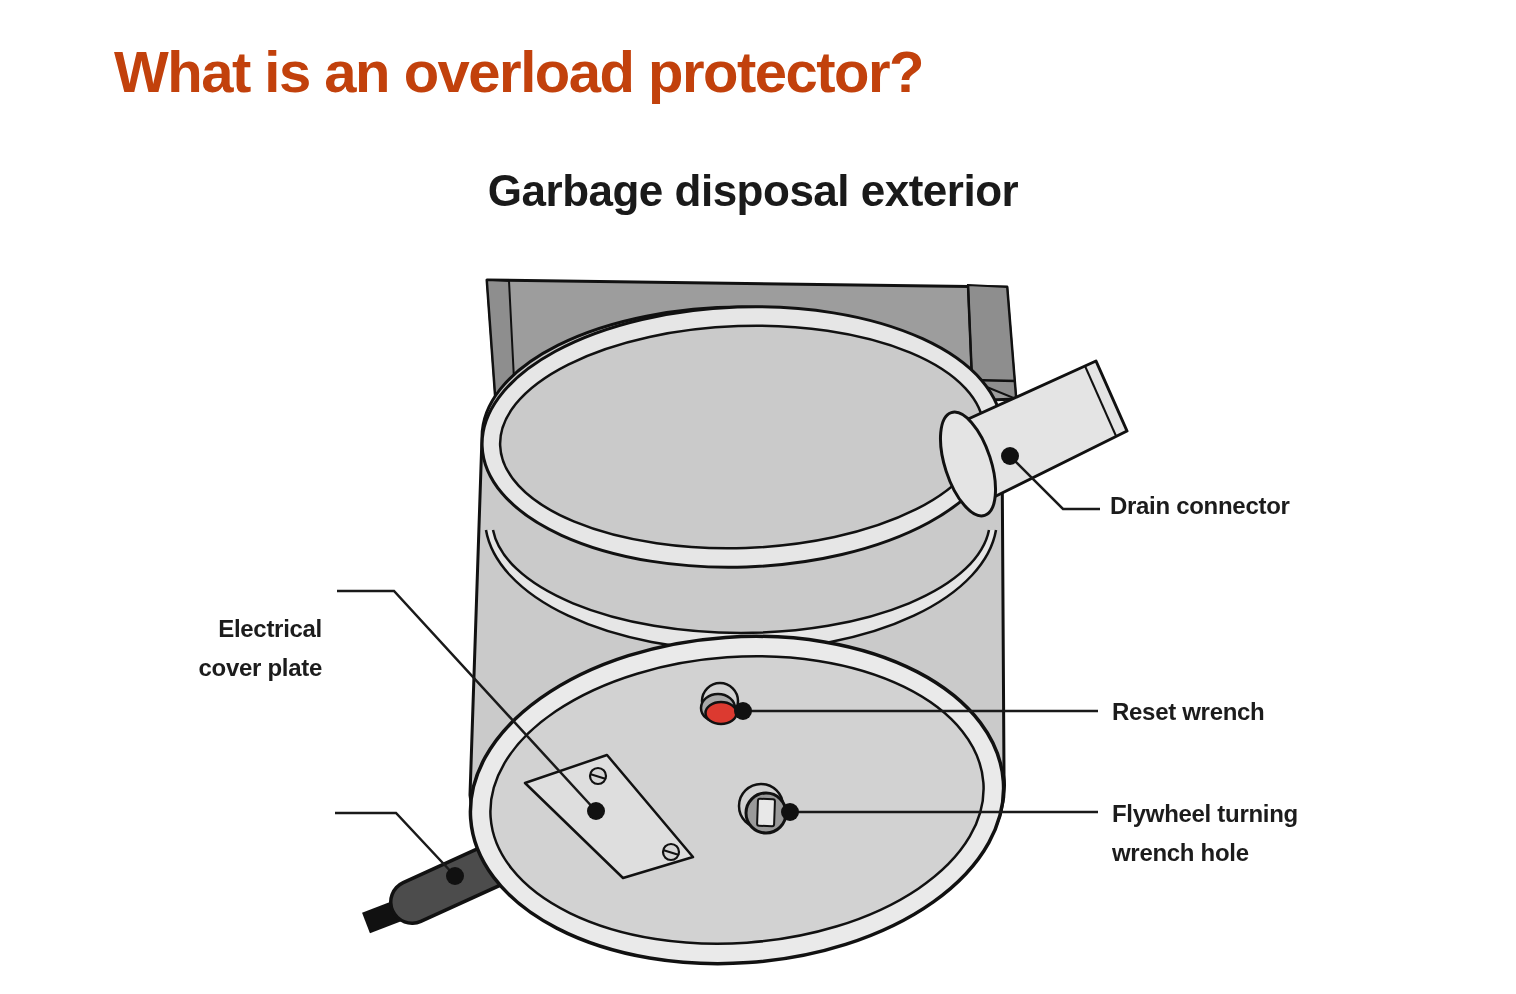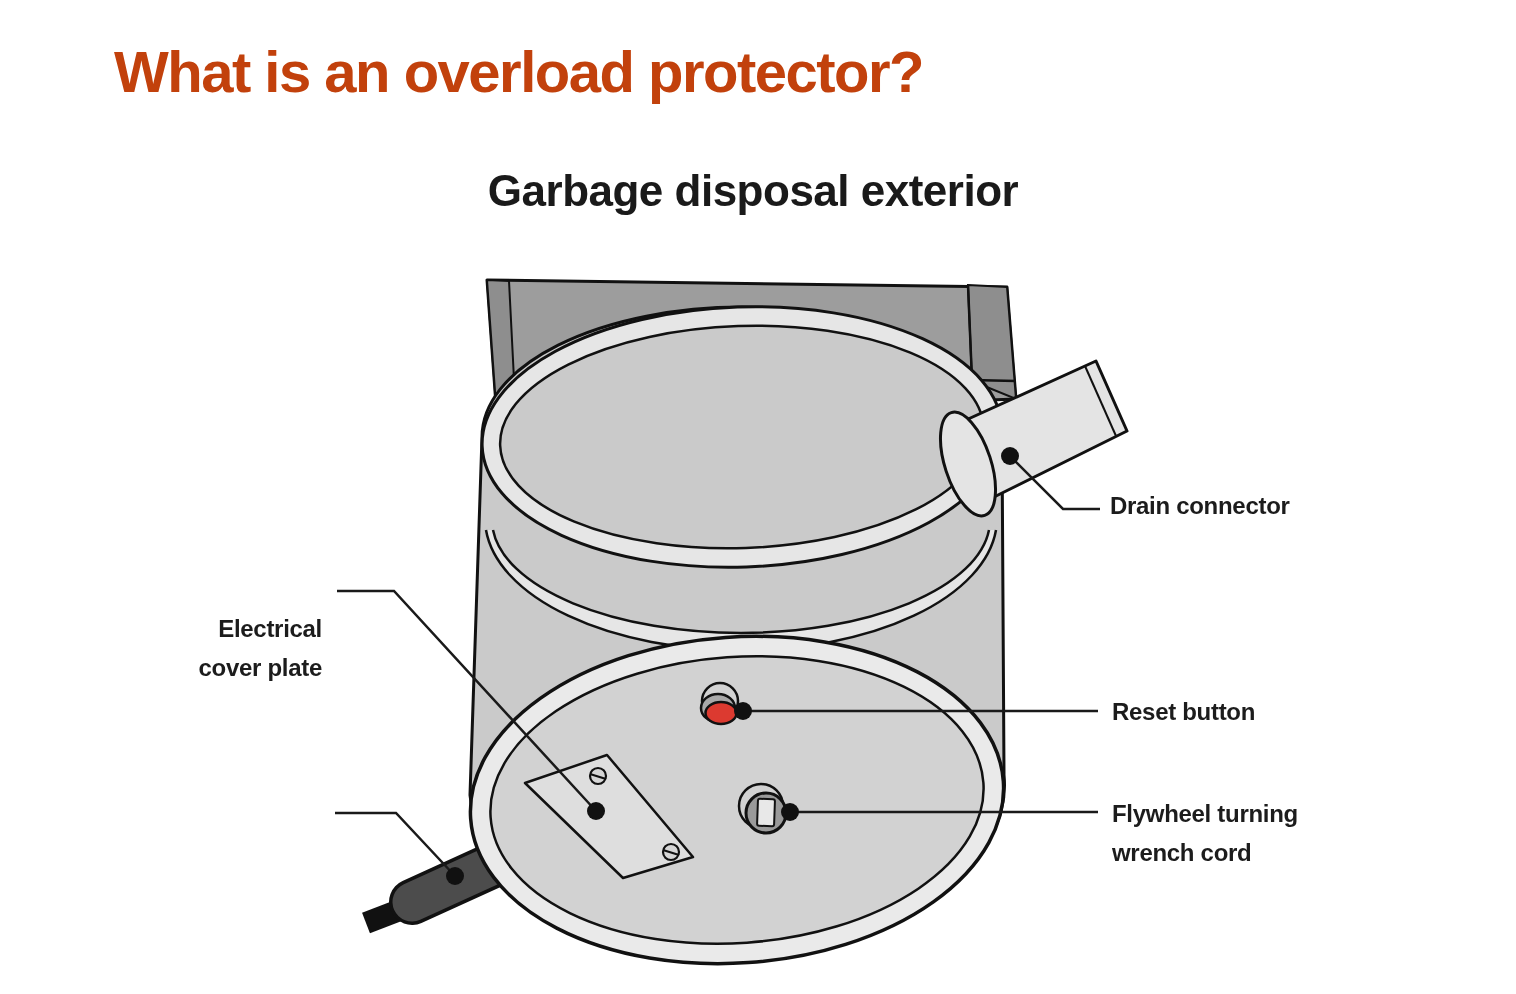--- a/index.html
+++ b/index.html
@@ -112,22 +112,22 @@
       <circle cx="455" cy="876" r="9"></circle>
     </g>
   </svg>
 
   <h1 class="page-title" style="margin:0;">What is an overload protector?</h1>
 
   <div class="diagram-subtitle">Garbage disposal exterior</div>
 
   <div id="label-drain" class="part-label">Drain connector</div>
 
-  <div id="label-reset" class="part-label">Reset button</div>
+  <div id="label-reset" class="part-label">Reset wrench</div>
 
   <div id="label-flywheel" class="part-label">Flywheel turning
-wrench cord</div>
+wrench hole</div>
 
   <div id="label-electrical" class="part-label label-right">Electrical
 cover plate</div>
 
 
 </div>
 
 </body></html>

